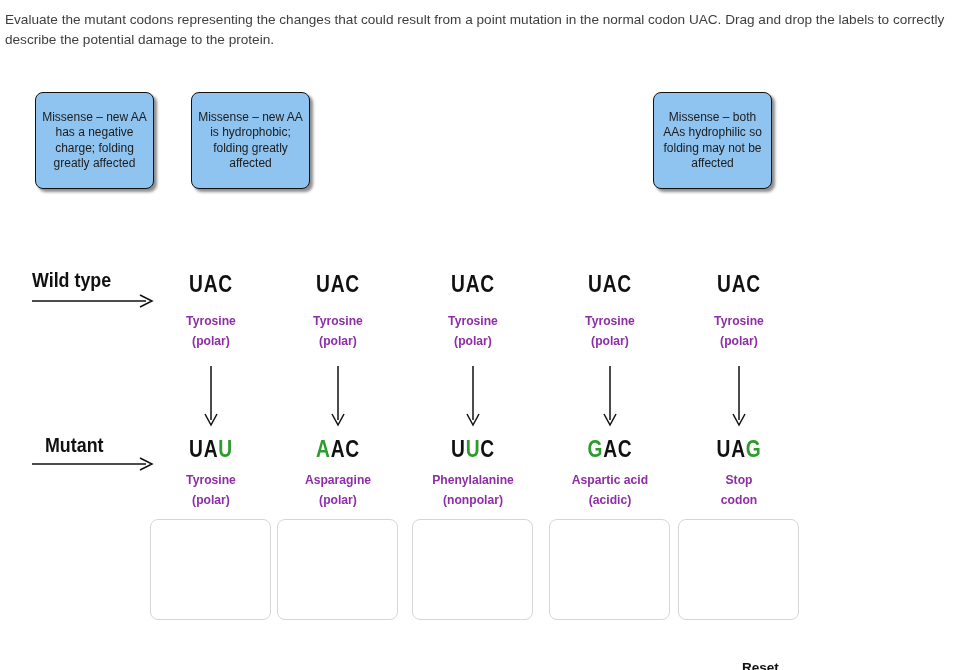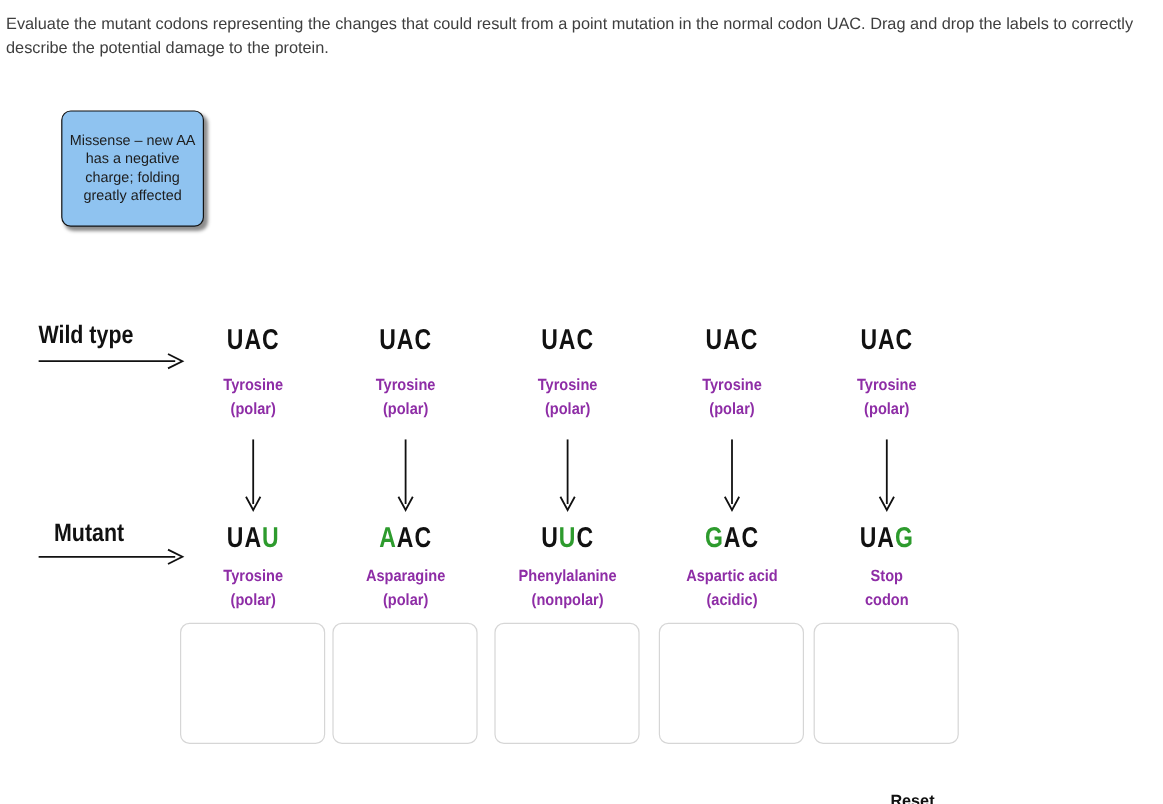--- a/index.html
+++ b/index.html
@@ -16,21 +16,21 @@
 
   
   .drag-label {
     position:absolute; top:92px; width:119px; height:97px; box-sizing:border-box;
     background:#8fc3f0; border:1px solid #111; border-radius:8px;
     box-shadow:3px 3px 3px rgba(0,0,0,0.45);
     display:flex; align-items:center; justify-content:center;
     text-align:center; font-size:12px; line-height:15.5px; color:#1c1c1c;
     padding:4px 5px; cursor:move;
   }
-  .dl-1{left:51px} .dl-2{left:191px} .dl-3{left:343px} .dl-4{left:498px} .dl-5{left:653px}
+  .dl-1{left:35px} .dl-2{left:191px} .dl-3{left:343px} .dl-4{left:498px} .dl-5{left:653px}
 
   
   .row-label {
     position:absolute; font-weight:bold; font-size:21px; color:#111;
     transform:scaleX(0.85); transform-origin:left center; white-space:nowrap;
   }
   #wild-label{left:32px; top:268px}
   #mutant-label{left:45px; top:433px}
   .h-arrow{position:absolute;}
   #wild-arrow{left:32px; top:293px}
@@ -71,20 +71,22 @@
   }
 </style>
 </head>
 <body>
 
 <div class="canvas">
 
   <div class="instructions">Evaluate the mutant codons representing the changes that could result from a point mutation in the normal codon UAC. Drag and drop the labels to correctly describe the potential damage to the protein.</div>
 
   <div class="drag-label dl-1">Missense – new AA has a negative charge; folding greatly affected</div>
+  <div class="drag-label dl-2">Missense – new AA is hydrophobic; folding greatly affected</div>
+  <div class="drag-label dl-5">Missense – both AAs hydrophilic so folding may not be affected</div>
 
   <div class="row-label" id="wild-label">Wild type</div>
   <div class="h-arrow" id="wild-arrow">
     <svg width="122" height="16" viewBox="0 0 122 16">
       <path d="M0 8 H114" stroke="#111" stroke-width="1.5" fill="none"></path>
       <path d="M108 2 L120 8 L108 14" stroke="#111" stroke-width="1.5" fill="none"></path>
     </svg>
   </div>
   <div class="row-label" id="mutant-label">Mutant</div>
   <div class="h-arrow" id="mutant-arrow">

